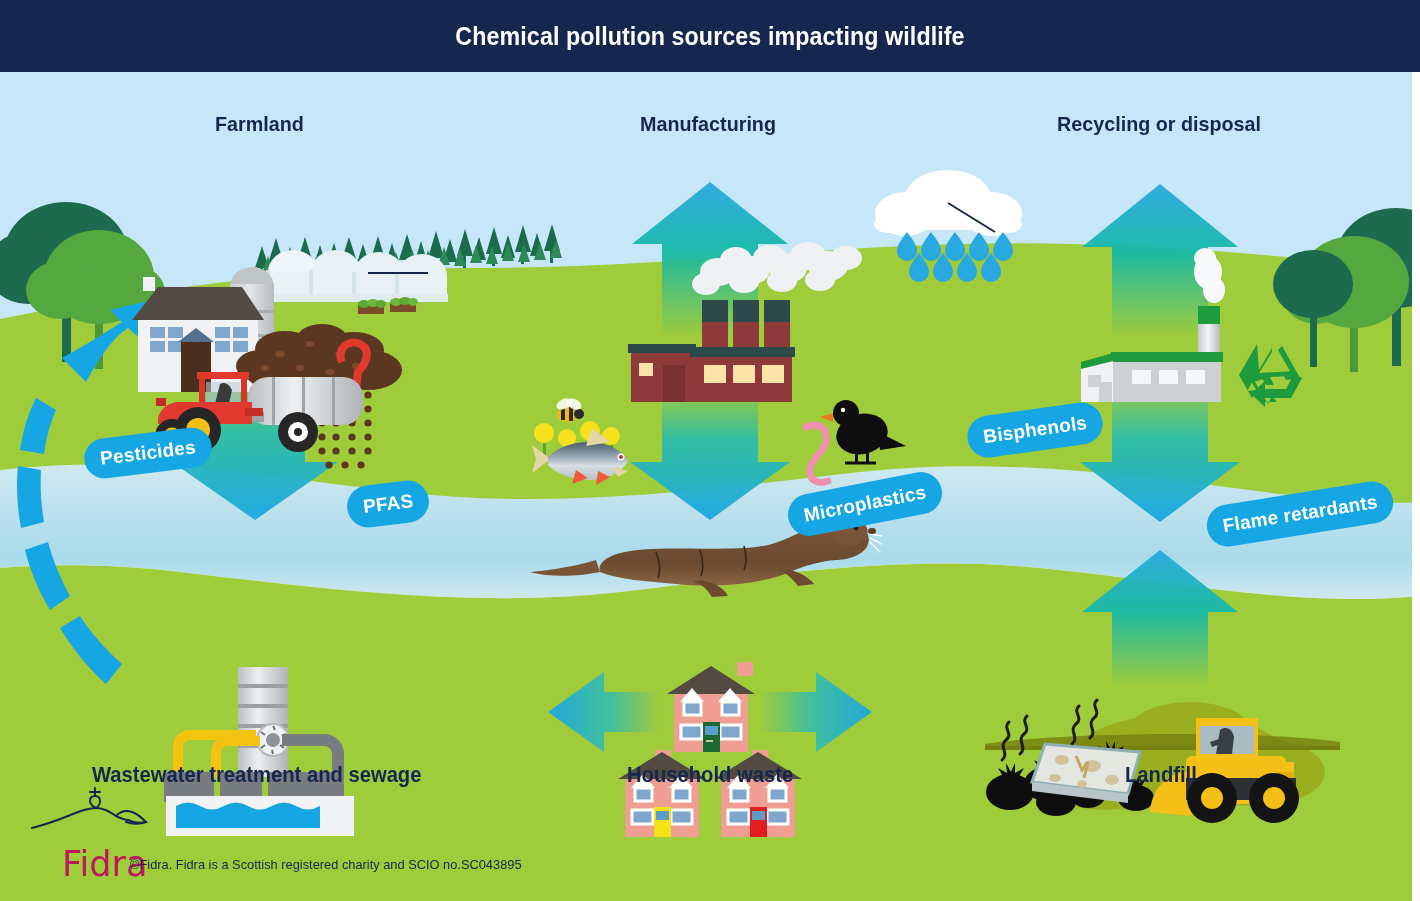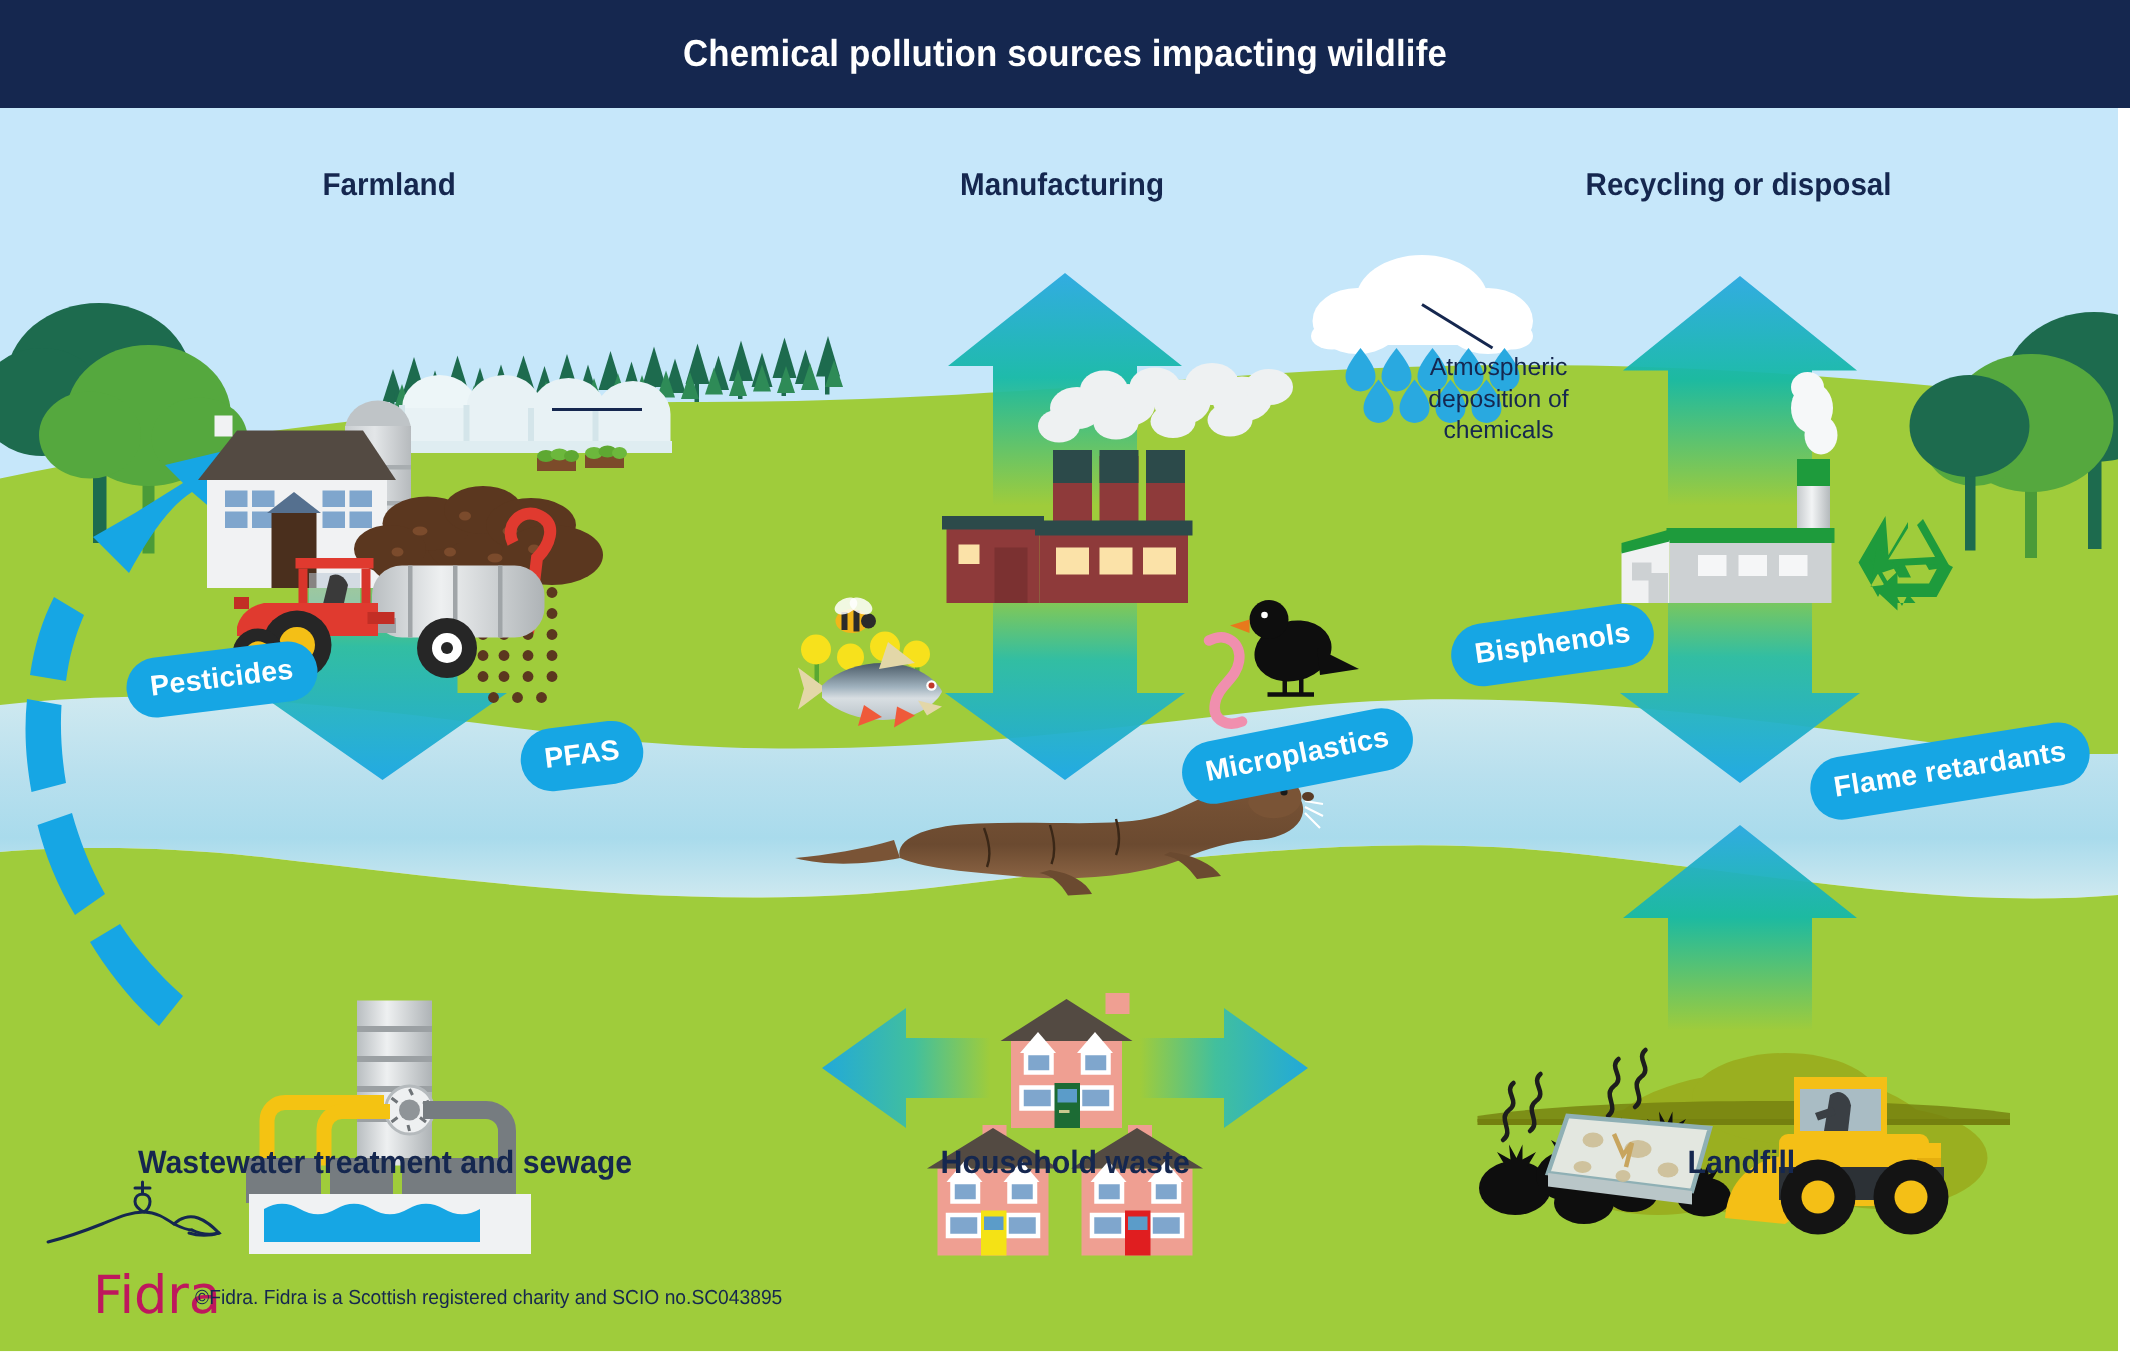--- a/index.html
+++ b/index.html
@@ -659,25 +659,20 @@
                  C140,752 132,752 126,750"></path>
         <path d="M128,748 C132,750 138,752 146,750"></path>
       </g>
     </svg>
 
     <div class="lbl-top" style="left:215px; top:40px;">Farmland</div>
     <div class="lbl-top" style="left:640px; top:40px;">Manufacturing</div>
     <div class="lbl-top" style="left:1057px; top:40px;">Recycling or disposal</div>
 
 
-    <div class="annot center" style="left:937px; top:163px; width:124px;">
-      <div>Atmospheric</div>
-      <div>deposition of</div>
-      <div>chemicals</div>
-    </div>
 
     <div class="pill" style="left:84px; top:361px; height:40px; transform:rotate(-7deg);">Pesticides</div>
     <div class="pill" style="left:347px; top:411px; height:42px; transform:rotate(-7deg);">PFAS</div>
     <div class="pill" style="left:787px; top:411px; height:42px; transform:rotate(-11deg);">Microplastics</div>
     <div class="pill" style="left:967px; top:337px; height:42px; transform:rotate(-8deg);">Bisphenols</div>
     <div class="pill" style="left:1206px; top:421px; height:42px; transform:rotate(-9deg);">Flame retardants</div>
 
     <div class="lbl-bottom" style="left:92px; top:691px;">Wastewater treatment and sewage</div>
     <div class="lbl-bottom" style="left:627px; top:691px;">Household waste</div>
     <div class="lbl-bottom" style="left:1125px; top:691px;">Landfill</div>

